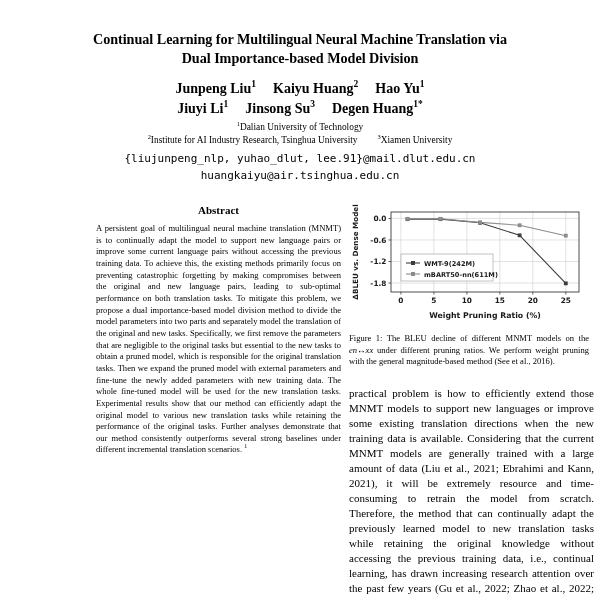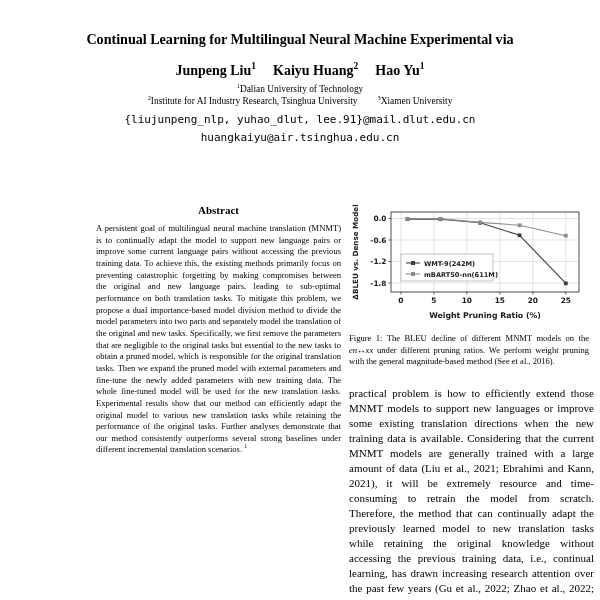--- a/index.html
+++ b/index.html
@@ -134,25 +134,27 @@
     font-family: "DejaVu Sans", "Liberation Sans", sans-serif;
     fill: #1a1a1a;
   }
 </style>
 </head>
 <body>
 
 <div class="page">
 
   <h1 class="title">
-    <span>Continual Learning for Multilingual Neural Machine Experimental via</span>
+    <span>Continual Learning for Multilingual Neural Machine Translation via</span>
+    <span class="line2">Dual Importance-based Model Division</span>
   </h1>
 
   <div class="authors">
     <span class="arow"><span>Junpeng Liu</span><sup>1</sup><span class="auth-sep"></span><span>Kaiyu Huang</span><sup>2</sup><span class="auth-sep"></span><span>Hao Yu</span><sup>1</sup></span>
+    <span class="arow"><span>Jiuyi Li</span><sup>1</sup><span class="auth-sep"></span><span>Jinsong Su</span><sup>3</sup><span class="auth-sep"></span><span>Degen Huang</span><sup>1*</sup></span>
   </div>
 
   <div class="affil">
     <span class="arow"><sup>1</sup><span>Dalian University of Technology</span></span>
     <span class="arow"><sup>2</sup><span>Institute for AI Industry Research, Tsinghua University</span><span class="affil-sep"></span><sup>3</sup><span>Xiamen University</span></span>
   </div>
 
   <div class="emails">
     <span class="erow">{liujunpeng_nlp, yuhao_dlut, lee.91}@mail.dlut.edu.cn</span>
     <span class="erow">huangkaiyu@air.tsinghua.edu.cn</span>

